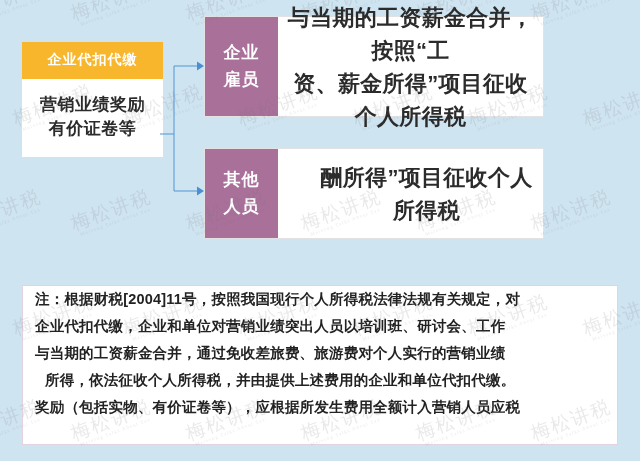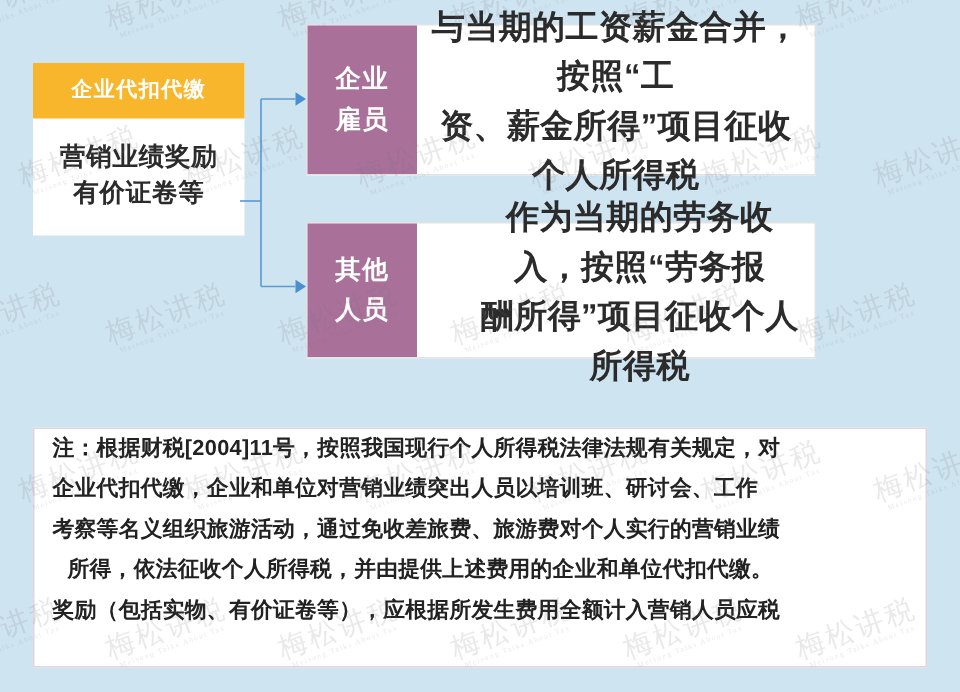--- a/index.html
+++ b/index.html
@@ -182,33 +182,32 @@
     </div>
   </div>
 
   <div class="row" id="row-other">
     <div class="row-label">
       <span>其他</span>
       <span>人员</span>
     </div>
     <div class="row-text">
       <div>
-        <div>作为当期的劳务收入，按照“劳务报</div>
         <div>酬所得”项目征收个人所得税</div>
       </div>
     </div>
   </div>
 
 </div>
 
 <div id="note-panel">
   <div id="note-text">
     <span class="nl">注：根据财税[2004]11号，按照我国现行个人所得税法律法规有关规定，对</span>
     <span class="nl">企业代扣代缴，企业和单位对营销业绩突出人员以培训班、研讨会、工作</span>
-    <span class="nl">考察等名义组织旅游活动，通过免收差旅费、旅游费对个人实行的营销业绩</span>
+    <span class="nl">与当期的工资薪金合并，通过免收差旅费、旅游费对个人实行的营销业绩</span>
     <span class="nl nl-last">所得，依法征收个人所得税，并由提供上述费用的企业和单位代扣代缴。</span>
     <span class="nl">奖励（包括实物、有价证卷等），应根据所发生费用全额计入营销人员应税</span>
   </div>
 </div>
 
 <div id="watermark-layer">
     <div class="wm" style="left: -40px; top: -10px;">
       <span class="wm-main">梅松讲税</span>
       <span class="wm-sub">Meisong Talks About Tax</span>
     </div>

